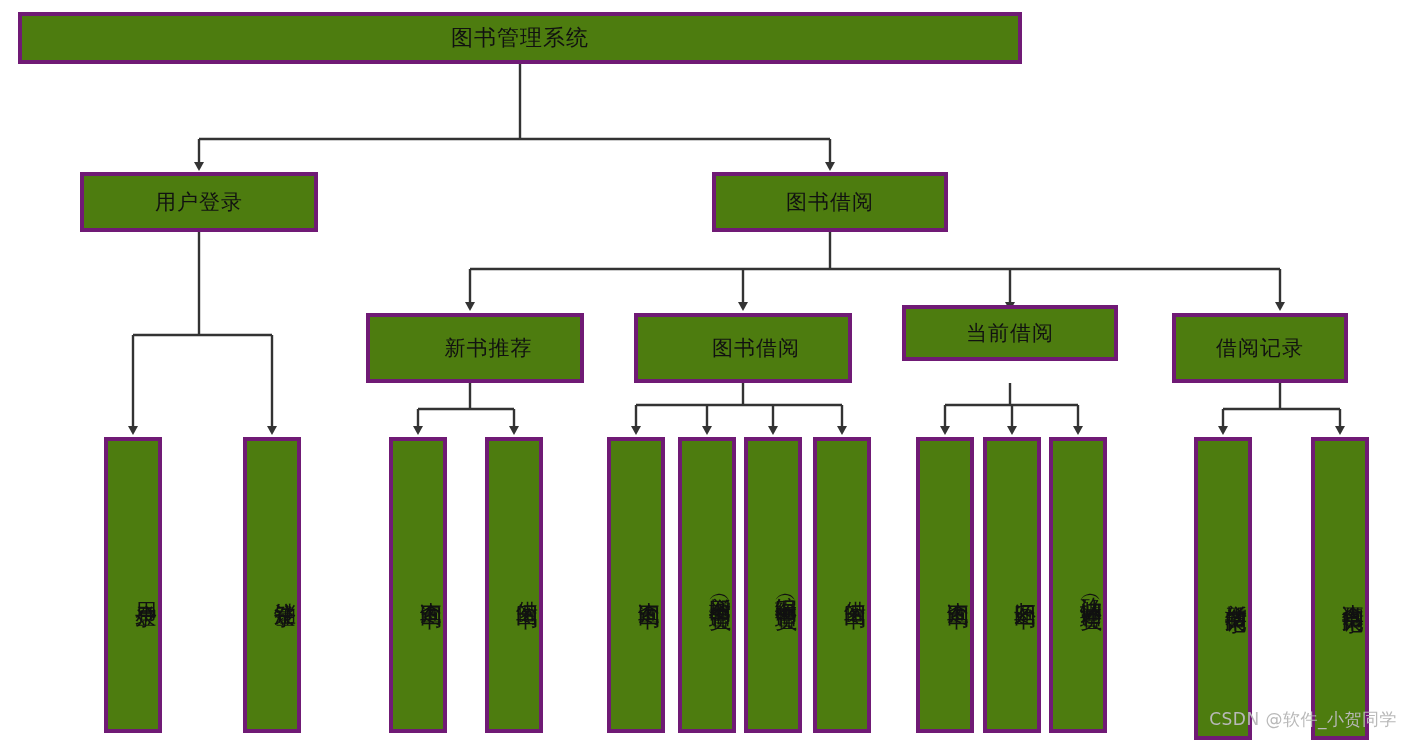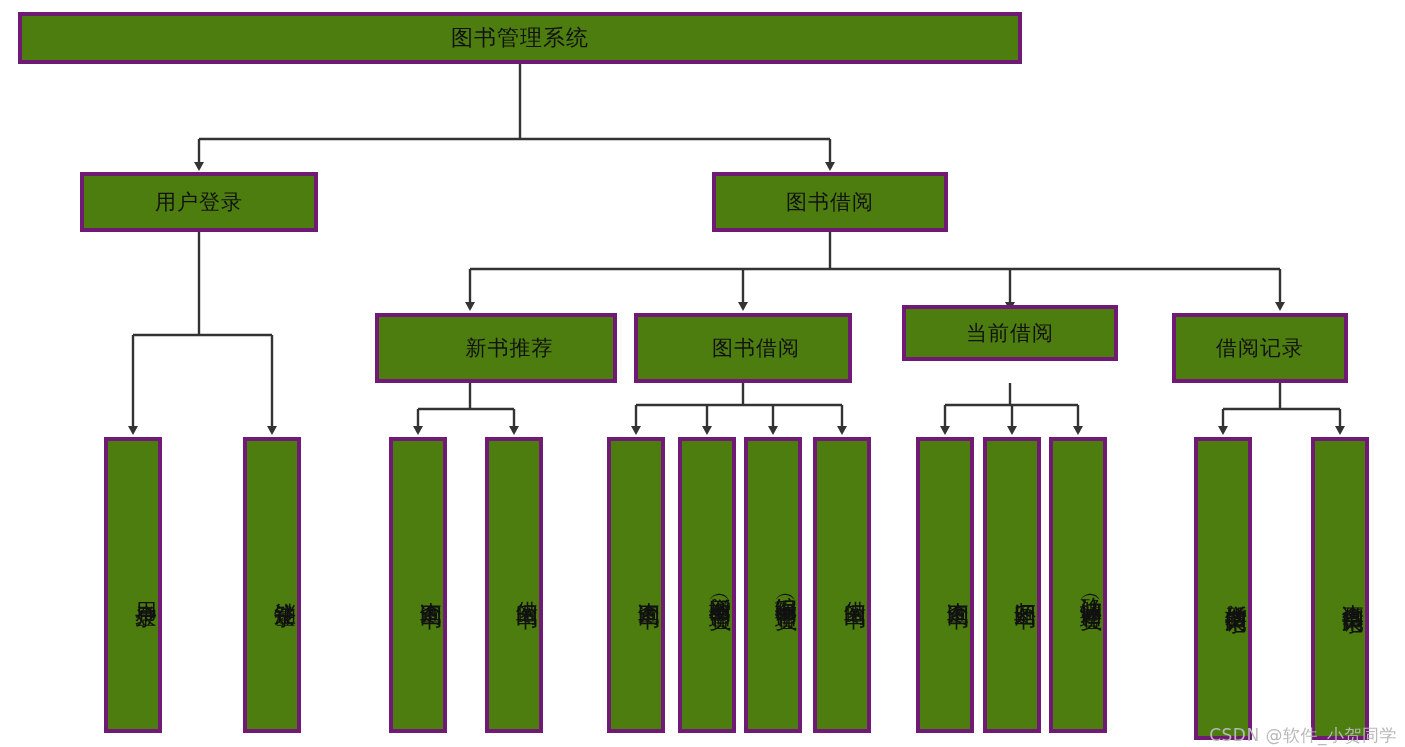--- a/index.html
+++ b/index.html
@@ -10,21 +10,21 @@
 
   .node{position:absolute;box-sizing:border-box;background:#4d7c0f;
         border:4px solid #701a75;display:flex;align-items:center;
         justify-content:center;color:#111;}
   .node.h{font-size:21px;letter-spacing:1px;}
   .node.root{font-size:22px;}
   .node.v{writing-mode:vertical-rl;text-orientation:upright;
           font-size:22px;line-height:1.06;letter-spacing:2px;
           padding-top:6px;align-items:flex-start;justify-content:center;}
   .node.v .txt{writing-mode:vertical-rl;text-orientation:upright;}
-  .wm{position:absolute;right:8px;bottom:0;font-size:17px;color:#b9b9b9;
+  .wm{position:absolute;right:8px;bottom:16px;font-size:17px;color:#b9b9b9;
       letter-spacing:.5px;white-space:nowrap;}
 </style>
 </head>
 <body>
 
 <div id="canvas">
 
   <svg id="wires" viewBox="0 0 1405 747">
     <defs>
       <marker id="ar" markerWidth="12" markerHeight="12" refX="1" refY="5" orient="auto" markerUnits="userSpaceOnUse">
@@ -79,21 +79,21 @@
     <span>图书管理系统</span>
   </div>
 
   <div class="node h" style="left:80px;top:172px;width:238px;height:60px;">
     <span>用户登录</span>
   </div>
   <div class="node h" style="left:712px;top:172px;width:236px;height:60px;">
     <span>图书借阅</span>
   </div>
 
-  <div class="node h" style="left:375px;top:313px;width:242px;height:70px;padding-left:27px;">
+  <div class="node h" style="left:366px;top:313px;width:218px;height:70px;padding-left:27px;">
     <span>新书推荐</span>
   </div>
   <div class="node h" style="left:634px;top:313px;width:218px;height:70px;padding-left:26px;">
     <span>图书借阅</span>
   </div>
   <div class="node h" style="left:902px;top:305px;width:216px;height:56px;">
     <span>当前借阅</span>
   </div>
   <div class="node h" style="left:1172px;top:313px;width:176px;height:70px;">
     <span>借阅记录</span>

